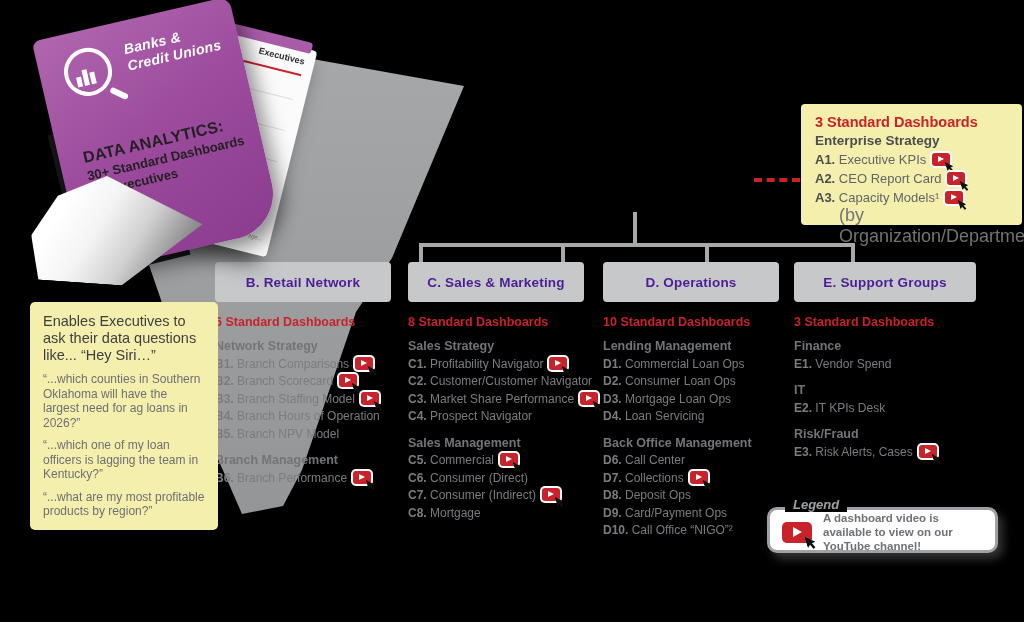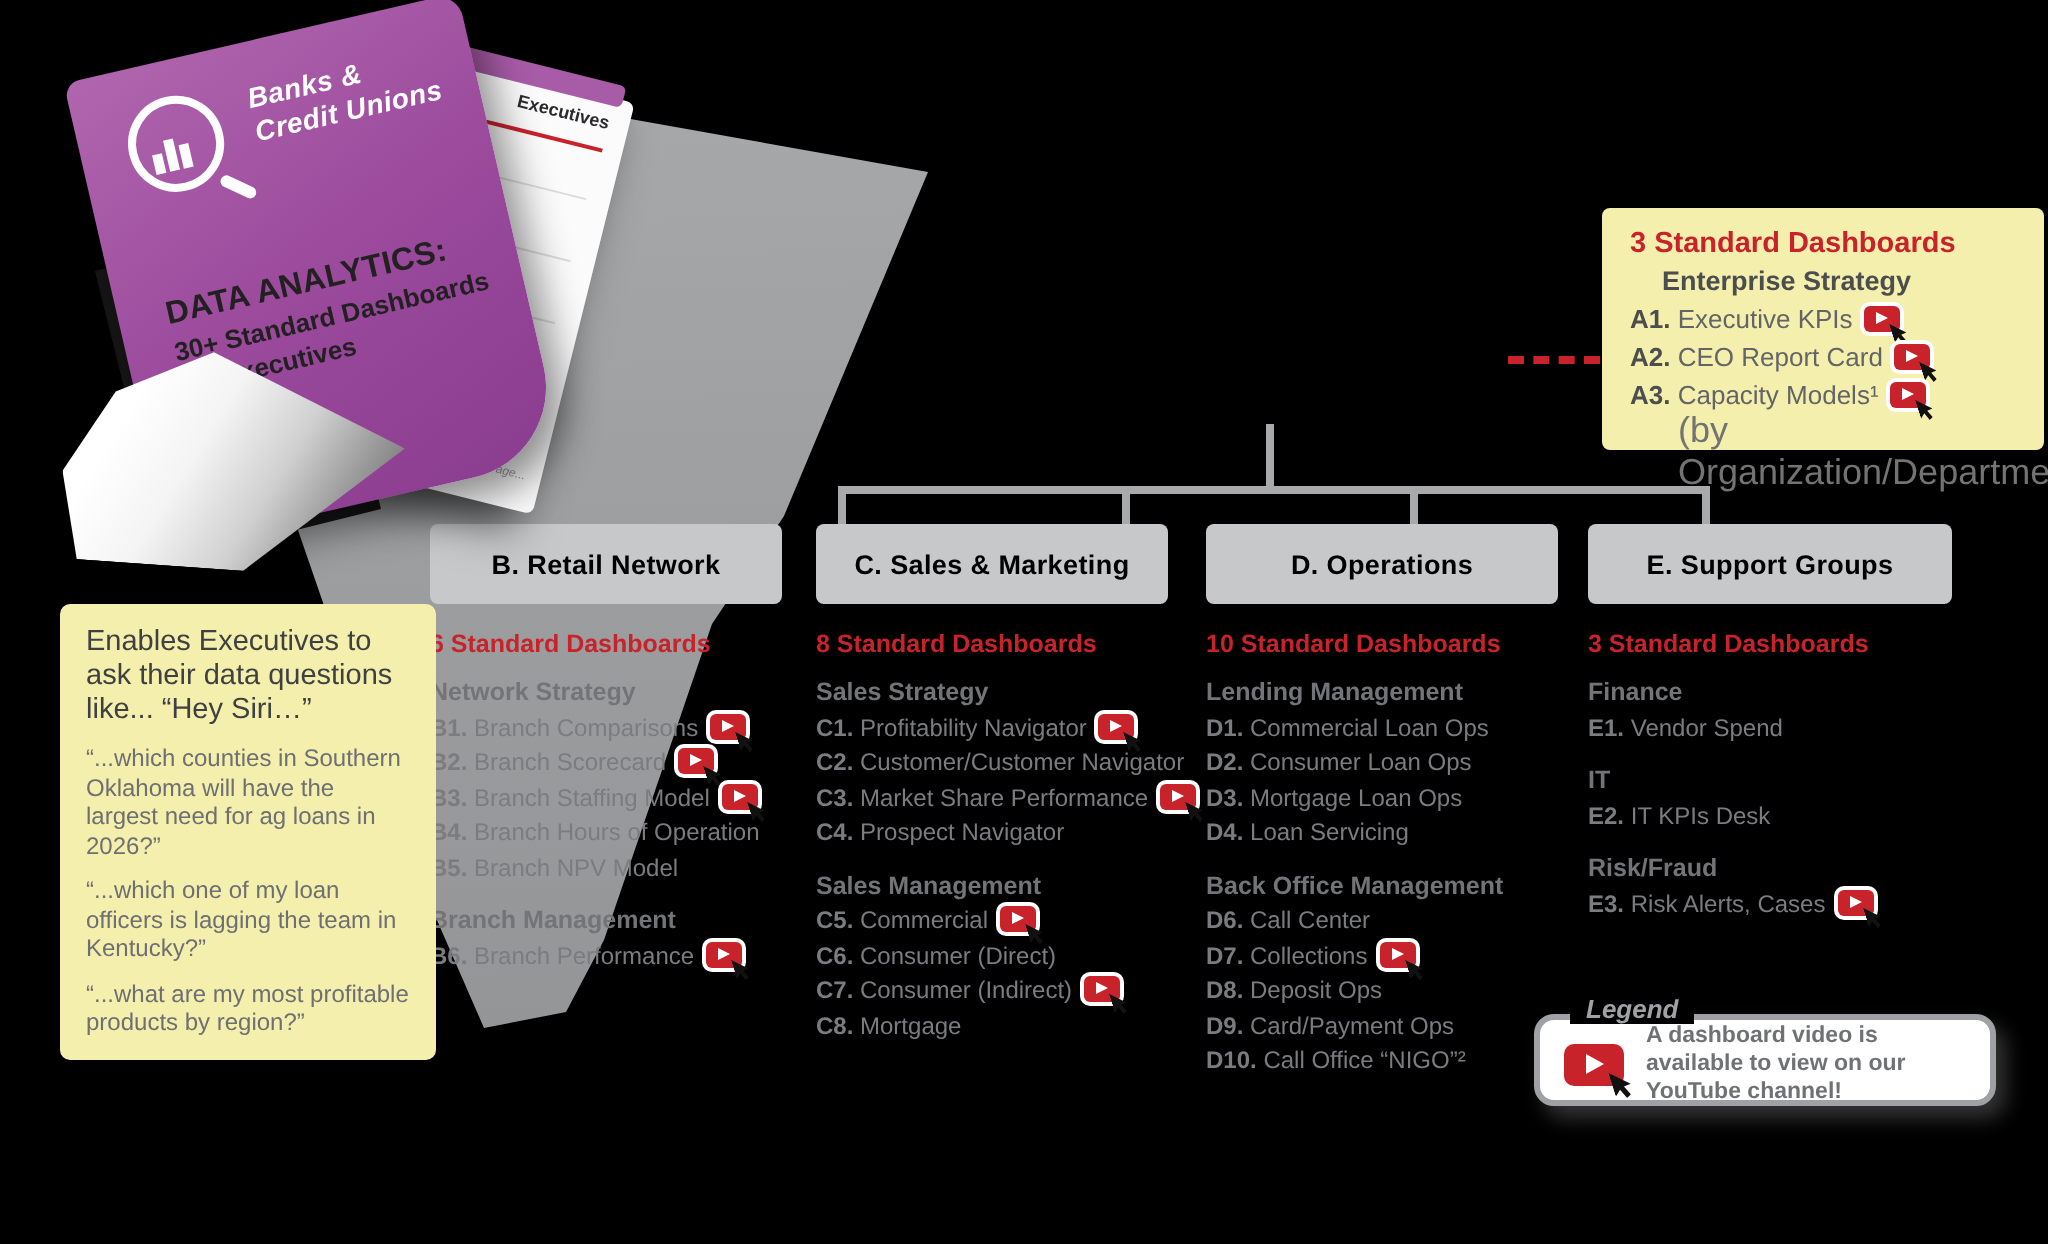--- a/index.html
+++ b/index.html
@@ -55,31 +55,31 @@
     display:flex;align-items:center;justify-content:center;color:#fff;font-size:20px;font-weight:bold;letter-spacing:.4px;z-index:3;}
   .line{position:absolute;background:var(--linegray);z-index:2;}
   #riser{left:633px;top:212px;width:4px;height:31px;}
   #hline{left:419px;top:243px;width:436px;height:4px;}
   .drop{top:247px;width:4px;height:15px;}
   #dash{position:absolute;left:754px;top:178px;width:46px;height:0;border-top:4px dashed var(--red);z-index:2;}
 
   .a-panel{position:absolute;left:801px;top:104px;width:221px;height:121px;background:var(--yellow);border-radius:4px;
     padding:10px 14px;box-sizing:border-box;z-index:3;}
   .a-panel .count{color:var(--red);font-weight:bold;font-size:14.5px;}
-  .a-panel .sect{color:var(--dark);font-weight:bold;font-size:13.5px;margin-top:3px;margin-left:16px;}
+  .a-panel .sect{color:var(--dark);font-weight:bold;font-size:13.5px;margin-top:3px;}
   .a-item{font-size:13px;color:#636467;margin-top:4px;white-space:nowrap;}
   .a-item b{color:var(--dark);}
   .a-sub{font-size:18px;color:#737373;margin-left:24px;}
 
   
   .column{position:absolute;top:262px;z-index:3;}
   .col-b{left:215px;width:176px;} .col-c{left:408px;width:176px;}
   .col-d{left:603px;width:176px;} .col-e{left:794px;width:182px;}
   .col-header{height:40px;border-radius:4px;background:var(--boxgray);display:flex;align-items:center;justify-content:center;
-    font-weight:bold;font-size:13.5px;color:#000000;letter-spacing:.2px;}
+    font-weight:bold;font-size:13.5px;color:#4c1d95;letter-spacing:.2px;}
   .col-count{margin-top:13px;color:var(--red);font-weight:bold;font-size:12.5px;}
   .col-section{margin-top:9px;}
   .section-title{font-weight:bold;font-size:12.5px;color:#737478;line-height:17.5px;}
   .item{font-size:12px;color:var(--itemgray);line-height:17.5px;white-space:nowrap;}
   .item .item-id{font-weight:bold;}
 
   
   .yt{position:relative;display:inline-block;width:18px;height:13px;background:var(--red);border-radius:3px;
     box-shadow:0 0 0 2px #fff;margin-left:6px;vertical-align:-2px;}
   .yt .play{position:absolute;left:6px;top:3px;width:0;height:0;border-left:6px solid #fff;border-top:3.5px solid transparent;border-bottom:3.5px solid transparent;}

